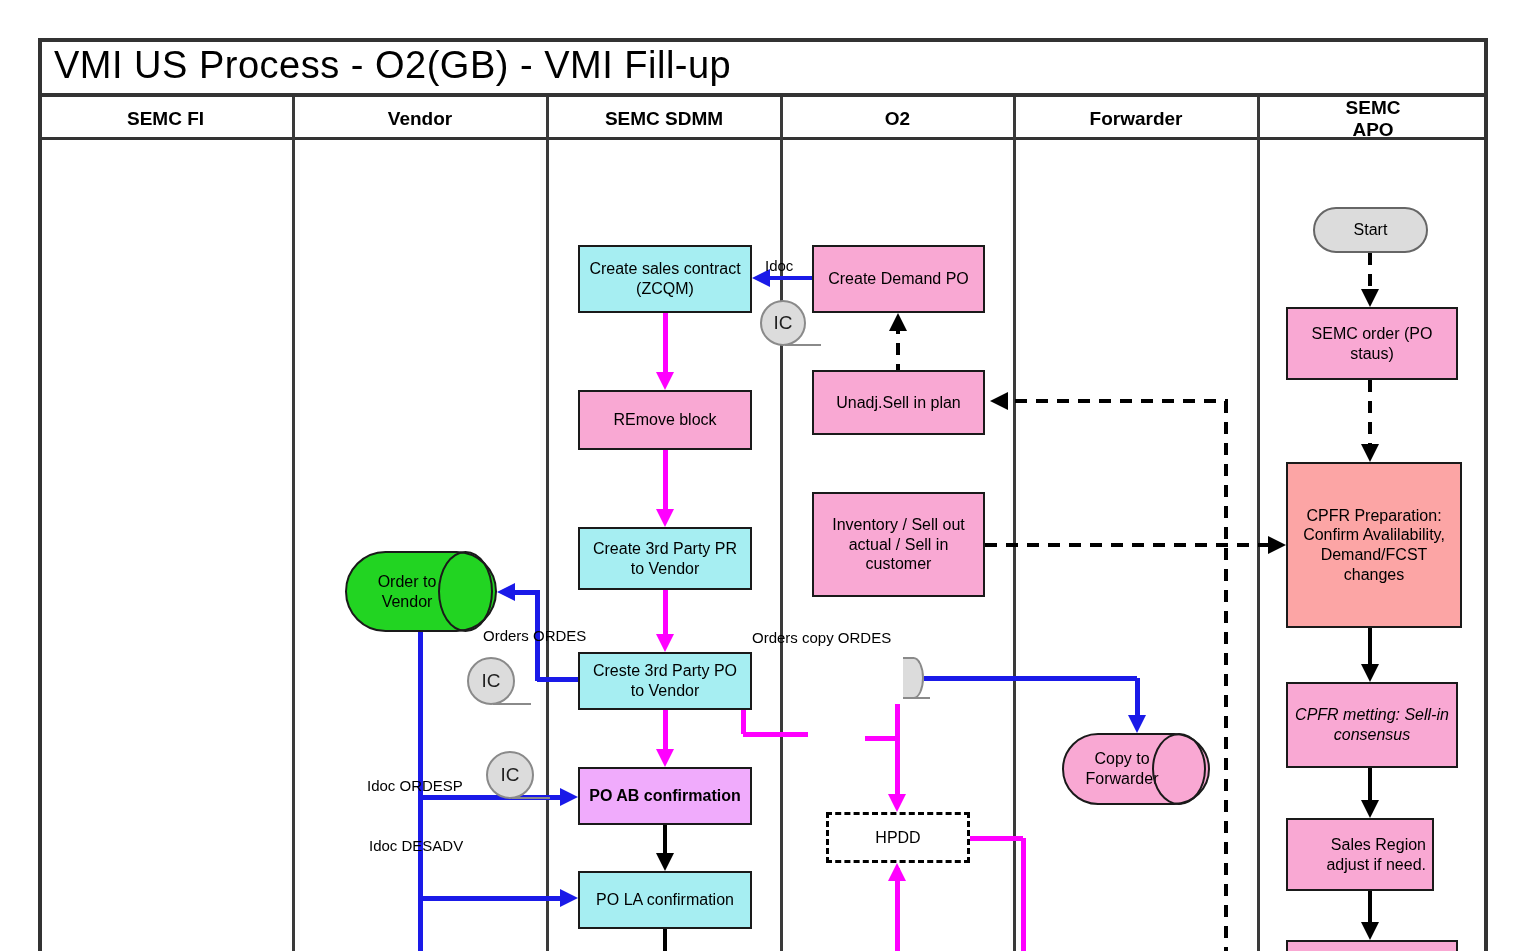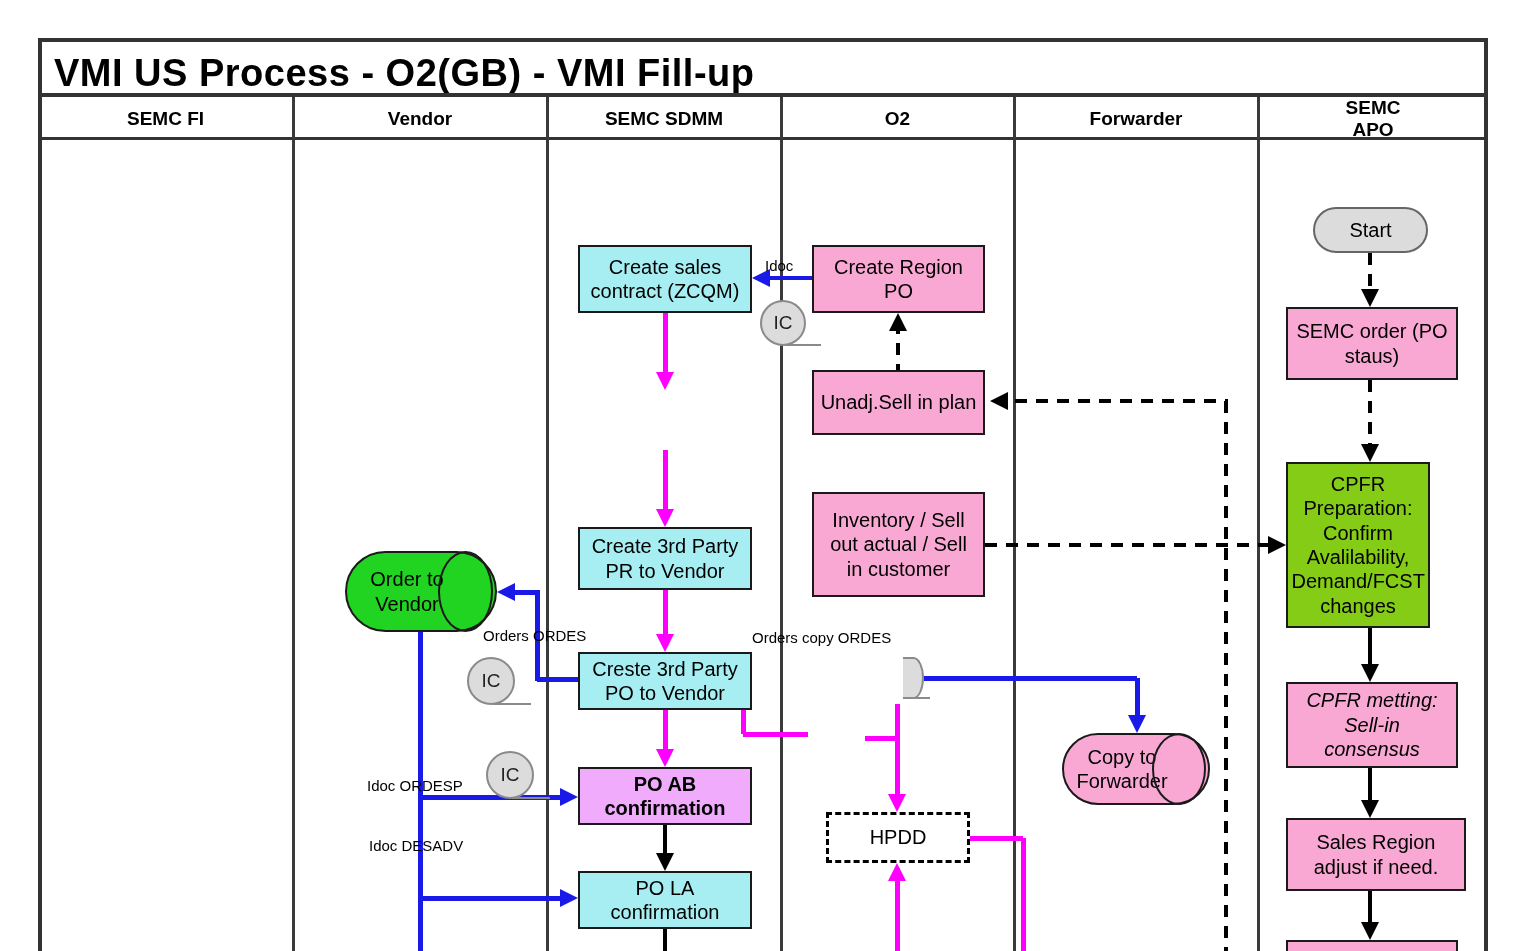--- a/index.html
+++ b/index.html
@@ -3,31 +3,31 @@
 <meta charset="utf-8">
 <style>
   html,body{margin:0;padding:0;background:#fff;}
   #stage{
     position:relative;width:1522px;height:951px;background:#ffffff;
     font-family:"Liberation Sans", sans-serif;color:#000;overflow:hidden;
   }
   .frame{position:absolute;box-sizing:border-box;border:4px solid #333;border-bottom:none;}
   .band{position:absolute;box-sizing:border-box;}
   .title-text{
-    position:absolute;left:54px;top:44px;font-size:38px;font-weight:bold;letter-spacing:0.5px;margin-top:8px;
+    position:absolute;left:54px;top:44px;font-size:38px;font-weight:normal;letter-spacing:0.5px;
   }
   .hcell{
     position:absolute;display:flex;align-items:center;justify-content:center;
     font-weight:bold;font-size:19px;text-align:center;white-space:pre-line;line-height:1.15;
   }
   .vline{position:absolute;background:#3a3a3a;}
   .node{
     position:absolute;box-sizing:border-box;border:2px solid #1a1a1a;
     display:flex;align-items:center;justify-content:center;text-align:center;
-    font-size:20px;line-height:1.22;padding:2px 6px;
+    font-size:16px;line-height:1.22;padding:2px 6px;
   }
   .terminator{border-radius:23px;border-color:#666;}
   .dashedbox{border:3px dashed #000;}
   .rim{position:absolute;box-sizing:border-box;border:2px solid #1a1a1a;border-radius:50%;background:transparent;}
   .seg{position:absolute;}
   .arrow{position:absolute;width:0;height:0;}
   .tape{
     position:absolute;box-sizing:border-box;background:#dcdcdc;border:2px solid #8a8a8a;border-radius:50%;
     display:flex;align-items:center;justify-content:center;font-size:19px;color:#222;
   }
@@ -106,34 +106,35 @@
     <div class="arrow" style="left: 1268px; top: 536px; border-top: 9px solid transparent; border-bottom: 9px solid transparent; border-left: 18px solid rgb(0, 0, 0);"></div>
     <div class="arrow" style="left: 1361px; top: 289px; border-left: 9px solid transparent; border-right: 9px solid transparent; border-top: 18px solid rgb(0, 0, 0);"></div>
     <div class="arrow" style="left: 1361px; top: 444px; border-left: 9px solid transparent; border-right: 9px solid transparent; border-top: 18px solid rgb(0, 0, 0);"></div>
     <div class="tape" style="left: 760px; top: 300px; width: 46px; height: 46px;">IC<div class="tape-tail"></div></div>
     <div class="tape" style="left: 467px; top: 657px; width: 48px; height: 48px;">IC<div class="tape-tail"></div></div>
     <div class="tape" style="left: 486px; top: 751px; width: 48px; height: 48px;">IC<div class="tape-tail"></div></div>
     <div class="tape tape-half" style="left: 903px; top: 657px; width: 21px; height: 42px;">
       <div class="tape-tail"></div>
     </div>
     <div class="node" style="left: 578px; top: 245px; width: 174px; height: 68px; background: rgb(166, 238, 242);">Create sales contract (ZCQM)</div>
-    <div class="node" style="left: 812px; top: 245px; width: 173px; height: 68px; background: rgb(249, 168, 211);">Create Region PO</div>
+    <div class="node" style="left: 812px; top: 245px; width: 173px; height: 68px; background: rgb(249, 168, 211);">Create Demand PO</div>
+    <div class="node" style="left: 578px; top: 390px; width: 174px; height: 60px; background: rgb(249, 168, 211);">REmove block</div>
     <div class="node" style="left: 812px; top: 370px; width: 173px; height: 65px; background: rgb(249, 168, 211);">Unadj.Sell in plan</div>
     <div class="node" style="left: 812px; top: 492px; width: 173px; height: 105px; background: rgb(249, 168, 211);">Inventory / Sell out actual / Sell in customer</div>
     <div class="node" style="left: 578px; top: 527px; width: 174px; height: 63px; background: rgb(166, 238, 242);">Create 3rd Party PR to Vendor</div>
     <div class="node" style="left: 345px; top: 551px; width: 152px; height: 81px; background: rgb(34, 212, 34); border-radius: 41px; padding-right: 34px;">Order to Vendor<div class="rim" style="right: 2px; top: -2px; bottom: -2px; width: 55px;"></div></div>
     <div class="node" style="left: 578px; top: 652px; width: 174px; height: 58px; background: rgb(166, 238, 242);">Creste 3rd Party PO to Vendor</div>
     <div class="node" style="left: 578px; top: 767px; width: 174px; height: 58px; background: #f0abfc; font-weight: bold;">PO AB confirmation</div>
     <div class="node" style="left: 578px; top: 871px; width: 174px; height: 58px; background: rgb(166, 238, 242);">PO LA confirmation</div>
     <div class="node dashedbox" style="left: 826px; top: 812px; width: 144px; height: 51px; background: rgb(255, 255, 255);">HPDD</div>
     <div class="node" style="left: 1062px; top: 733px; width: 148px; height: 72px; background: rgb(249, 168, 211); border-radius: 40px; padding-right: 34px;">Copy to Forwarder<div class="rim" style="right: 2px; top: -2px; bottom: -2px; width: 54px;"></div></div>
     <div class="node terminator" style="left: 1313px; top: 207px; width: 115px; height: 46px; background: rgb(220, 220, 220);">Start</div>
     <div class="node" style="left: 1286px; top: 307px; width: 172px; height: 73px; background: rgb(249, 168, 211);">SEMC order (PO staus)</div>
-    <div class="node" style="left: 1286px; top: 462px; width: 144px; height: 166px; background: #84cc16;">CPFR Preparation: Confirm Avalilability, Demand/FCST changes</div>
+    <div class="node" style="left: 1286px; top: 462px; width: 176px; height: 166px; background: #fca5a5;">CPFR Preparation: Confirm Avalilability, Demand/FCST changes</div>
     <div class="node" style="left: 1286px; top: 682px; width: 172px; height: 86px; background: rgb(249, 168, 211); font-style: italic;">CPFR metting: Sell-in consensus</div>
-    <div class="node" style="left: 1286px; top: 818px; width: 180px; height: 73px; background: rgb(249, 168, 211);">Sales Region adjust if need.</div>
+    <div class="node" style="left: 1286px; top: 818px; width: 148px; height: 73px; background: rgb(249, 168, 211); text-align: right;">Sales Region adjust if need.</div>
     <div class="node" style="left: 1286px; top: 940px; width: 172px; height: 40px; background: rgb(249, 168, 211);"></div>
     <div class="flabel" style="left: 765px; top: 257px;">Idoc</div>
     <div class="flabel" style="left: 483px; top: 627px;">Orders ORDES</div>
     <div class="flabel" style="left: 752px; top: 629px;">Orders copy ORDES</div>
     <div class="flabel" style="left: 367px; top: 777px;">Idoc ORDESP</div>
     <div class="flabel" style="left: 369px; top: 837px;">Idoc DESADV</div>
   </div>
 
 </body></html>

